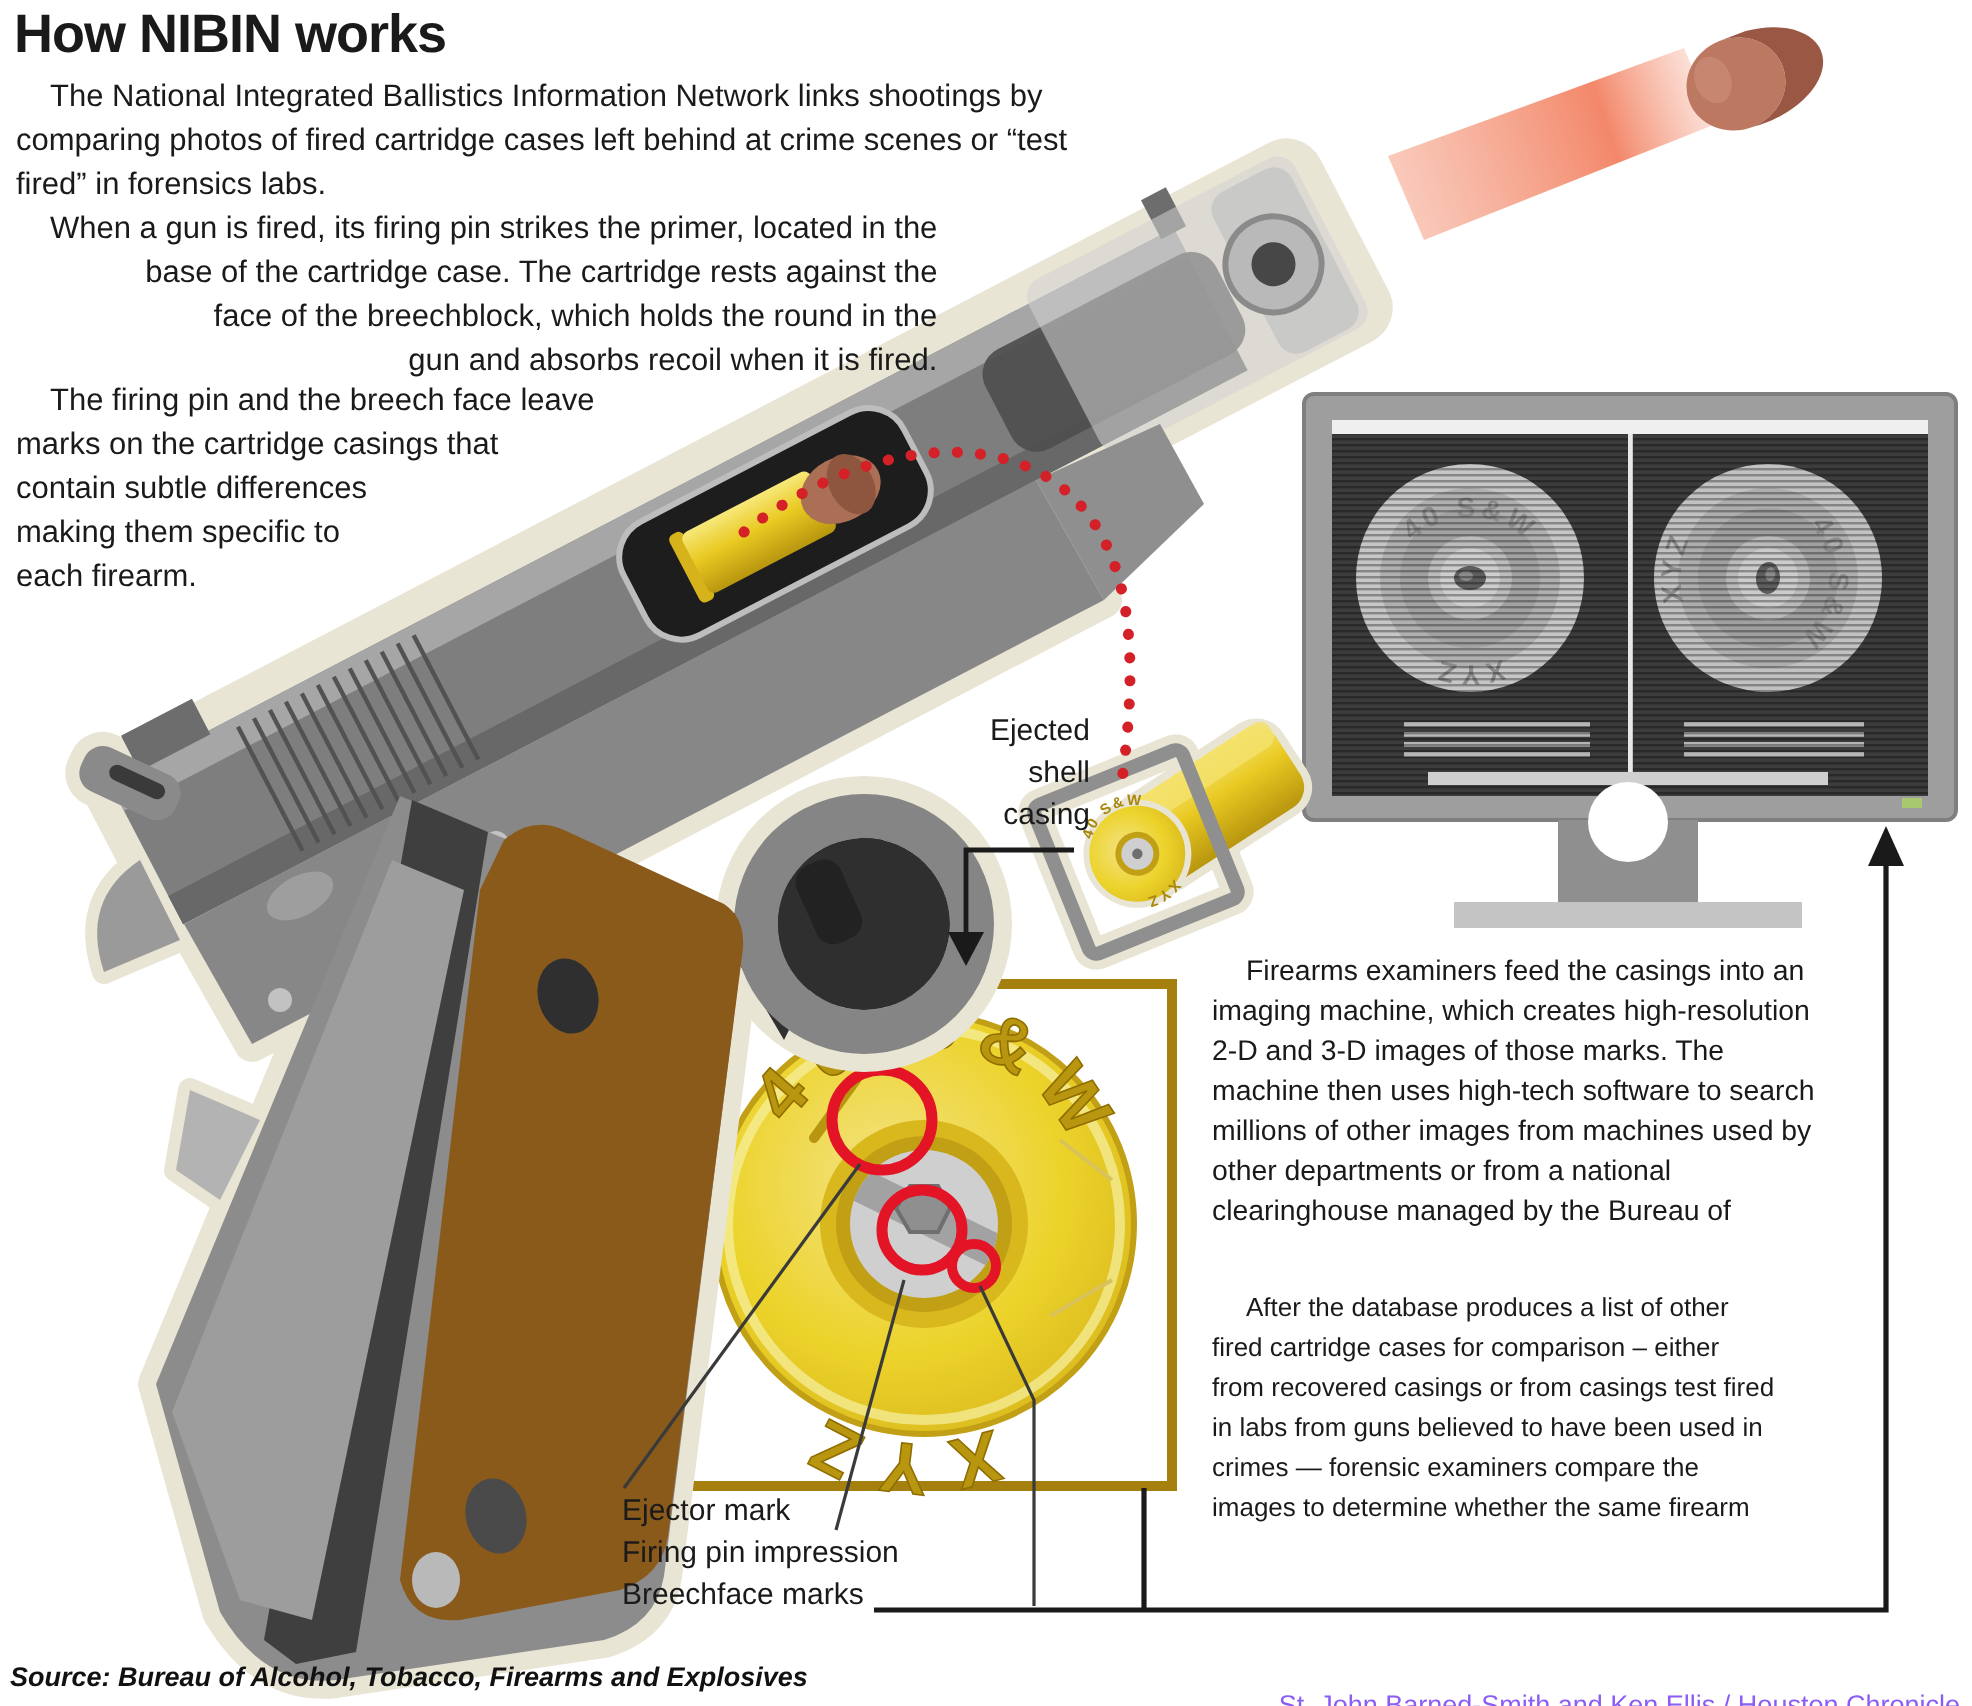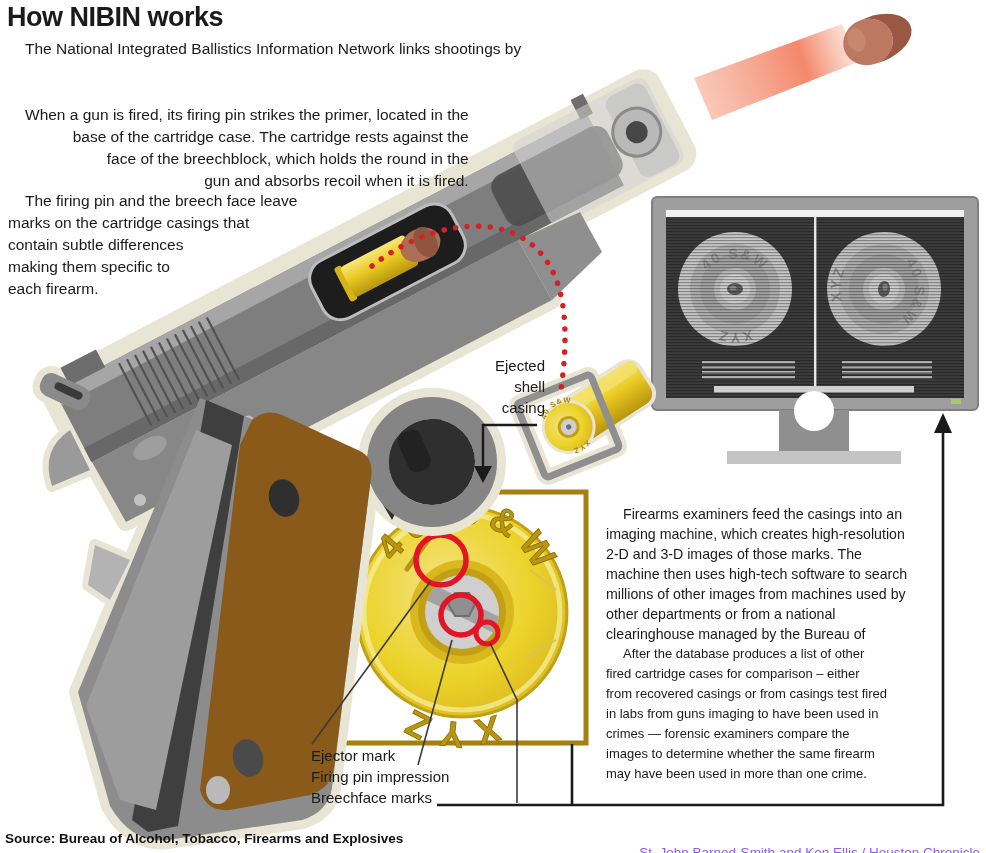--- a/index.html
+++ b/index.html
@@ -7,28 +7,28 @@
          font-family:"Liberation Sans",sans-serif;color:#1a1a1a;}
   #art{position:absolute;left:0;top:0;z-index:1;}
   .txt{position:absolute;z-index:3;}
   .line{display:block;white-space:nowrap;}
   #title{left:7px;top:2px;font-size:27px;font-weight:bold;letter-spacing:-.5px;text-align:center;}
   .para{font-size:15.5px;line-height:22px;}
   #p1{left:8px;top:38px;}
   #p2{left:8px;top:104px;text-align:right;}
   #p3{left:8px;top:190px;}
   .ind{text-indent:17px;}
-  #rcol1{left:606px;top:504px;font-size:14.2px;line-height:20px;}
+  #rcol1{left:606px;top:476px;font-size:14.2px;line-height:20px;}
   #rcol2{left:606px;top:644px;font-size:13px;line-height:20px;}
   #ejlabel{left:420px;top:355px;width:125px;text-align:right;font-size:15px;line-height:21px;}
   .marklabel{left:311px;font-size:15px;}
   #lbl-ejector{top:747px;}
   #lbl-firingpin{top:768px;}
   #lbl-breechface{top:789px;}
-  #source{left:5px;top:831px;font-size:13.5px;font-weight:bold;color:#111;}
+  #source{left:5px;top:831px;font-size:13.5px;font-style:italic;font-weight:bold;color:#111;}
   #credit{right:6px;top:845px;font-size:13.5px;color:#8b5cf6;}
 </style>
 </head>
 <body>
 
 <div id="stage">
 
 <svg id="art" width="986" height="853" viewBox="0 0 986 853">
   <defs>
     <linearGradient id="goldGrad" x1="0" y1="0" x2="0" y2="1">
@@ -254,20 +254,22 @@
       <path d="M452,640 L418,765"></path>
       <path d="M490,643 L517,700 L517,803"></path>
     </g>
   </g>
 </svg>
 
 <div class="txt" id="title">How NIBIN works</div>
 
 <div class="txt para" id="p1">
   <span class="line ind">The National Integrated Ballistics Information Network links shootings by</span>
+  <span class="line">comparing photos of fired cartridge cases left behind at crime scenes or “test</span>
+  <span class="line">fired” in forensics labs.</span>
 </div>
 <div class="txt para" id="p2">
   <span class="line ind">When a gun is fired, its firing pin strikes the primer, located in the</span>
   <span class="line">base of the cartridge case. The cartridge rests against the</span>
   <span class="line">face of the breechblock, which holds the round in the</span>
   <span class="line">gun and absorbs recoil when it is fired.</span>
 </div>
 <div class="txt para" id="p3">
   <span class="line ind">The firing pin and the breech face leave</span>
   <span class="line">marks on the cartridge casings that</span>
@@ -292,22 +294,21 @@
   <span class="line">2-D and 3-D images of those marks. The</span>
   <span class="line">machine then uses high-tech software to search</span>
   <span class="line">millions of other images from machines used by</span>
   <span class="line">other departments or from a national</span>
   <span class="line">clearinghouse managed by the Bureau of</span>
 </div>
 <div class="txt" id="rcol2">
   <span class="line ind">After the database produces a list of other</span>
   <span class="line">fired cartridge cases for comparison – either</span>
   <span class="line">from recovered casings or from casings test fired</span>
-  <span class="line">in labs from guns imaging to have been used in</span>
+  <span class="line">in labs from guns believed to have been used in</span>
   <span class="line">crimes — forensic examiners compare the</span>
   <span class="line">images to determine whether the same firearm</span>
-  <span class="line">may have been used in more than one crime.</span>
 </div>
 
 <div class="txt" id="source">Source: Bureau of Alcohol, Tobacco, Firearms and Explosives</div>
 <div class="txt" id="credit">St. John Barned-Smith and Ken Ellis / Houston Chronicle</div>
 
 </div>
 
 </body></html>

